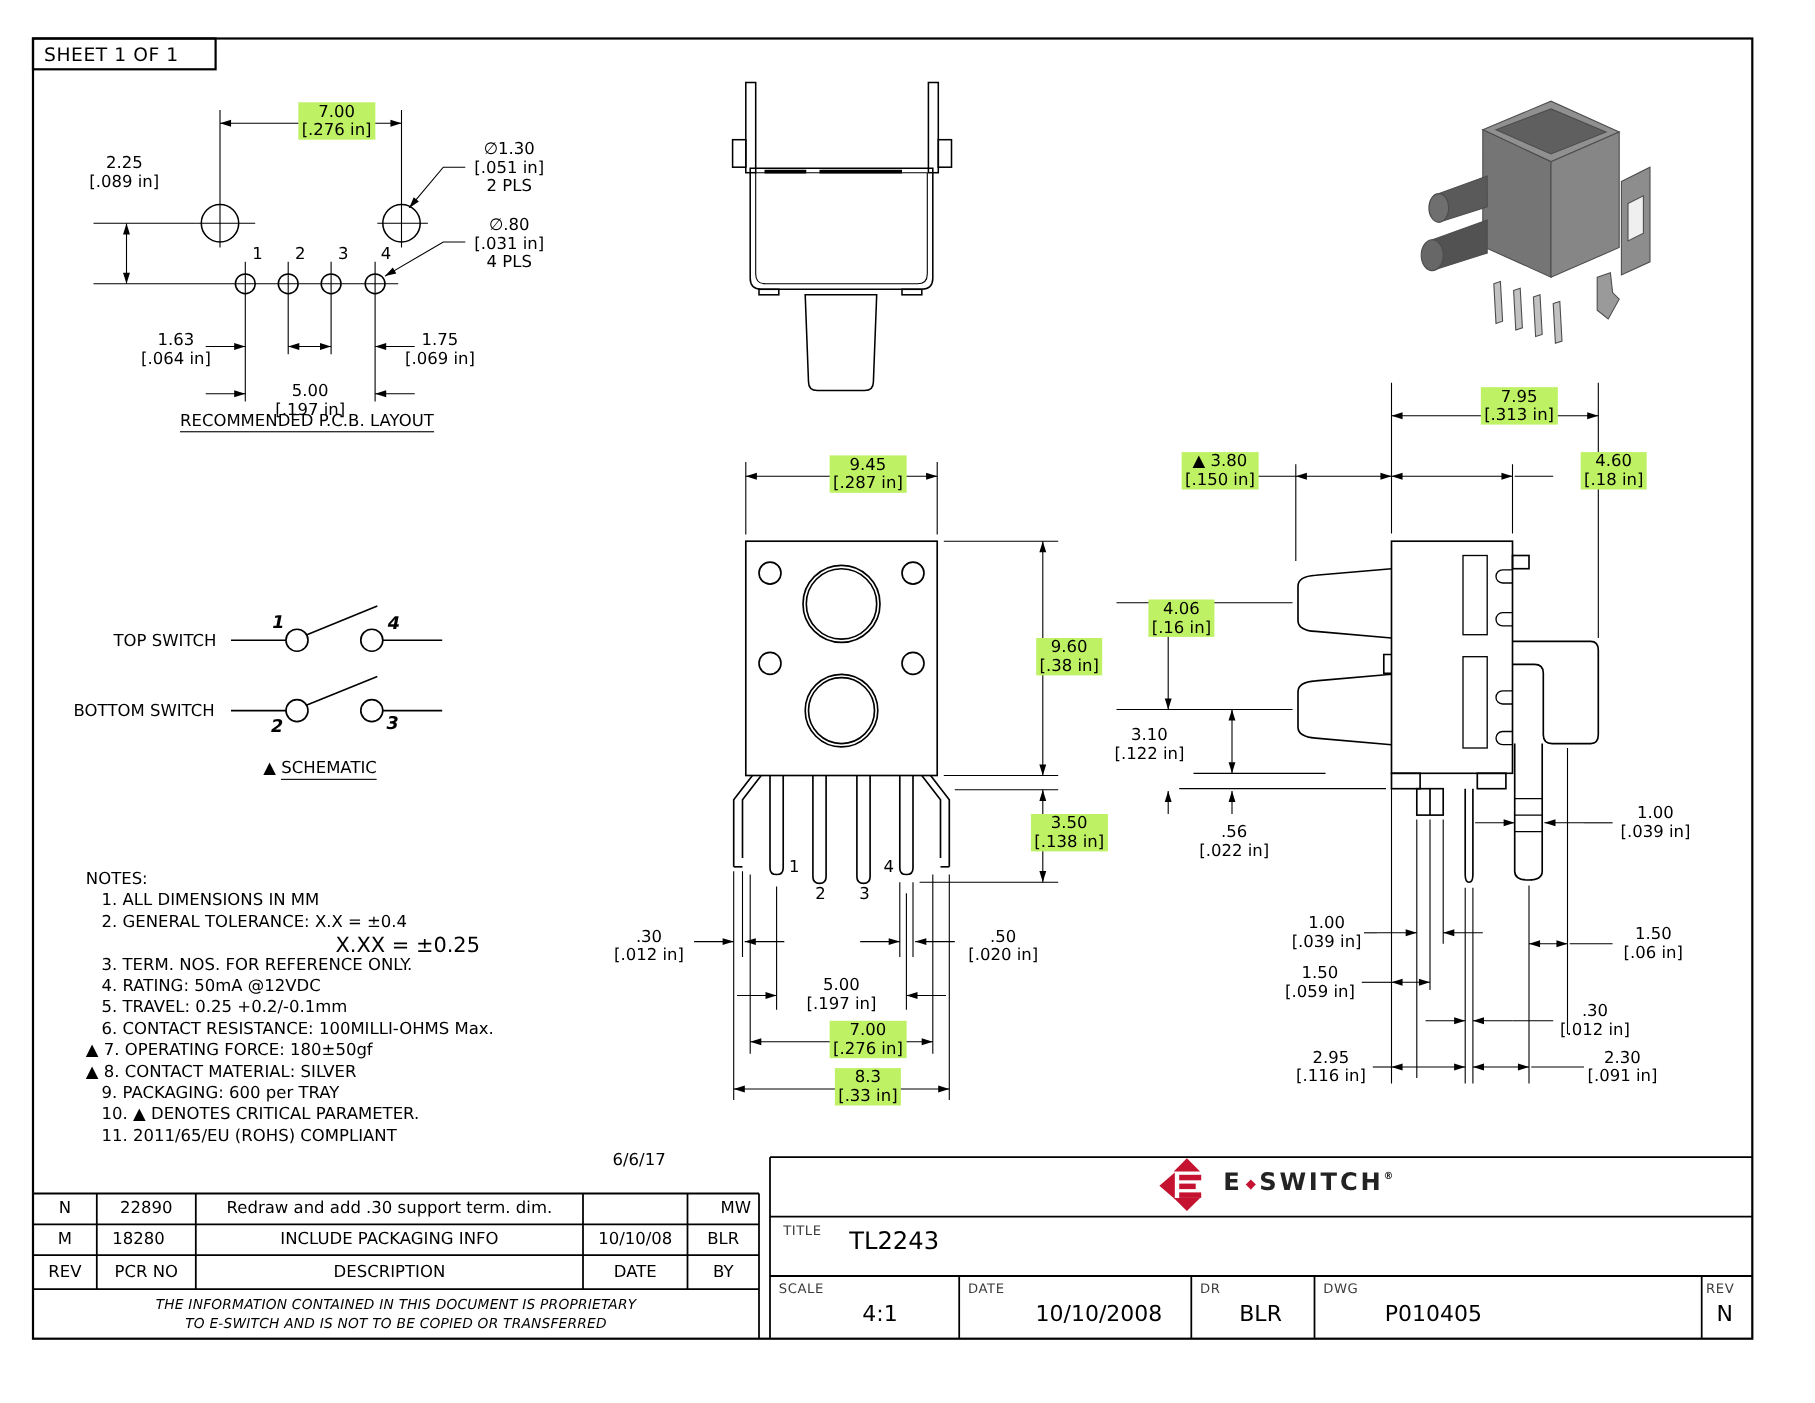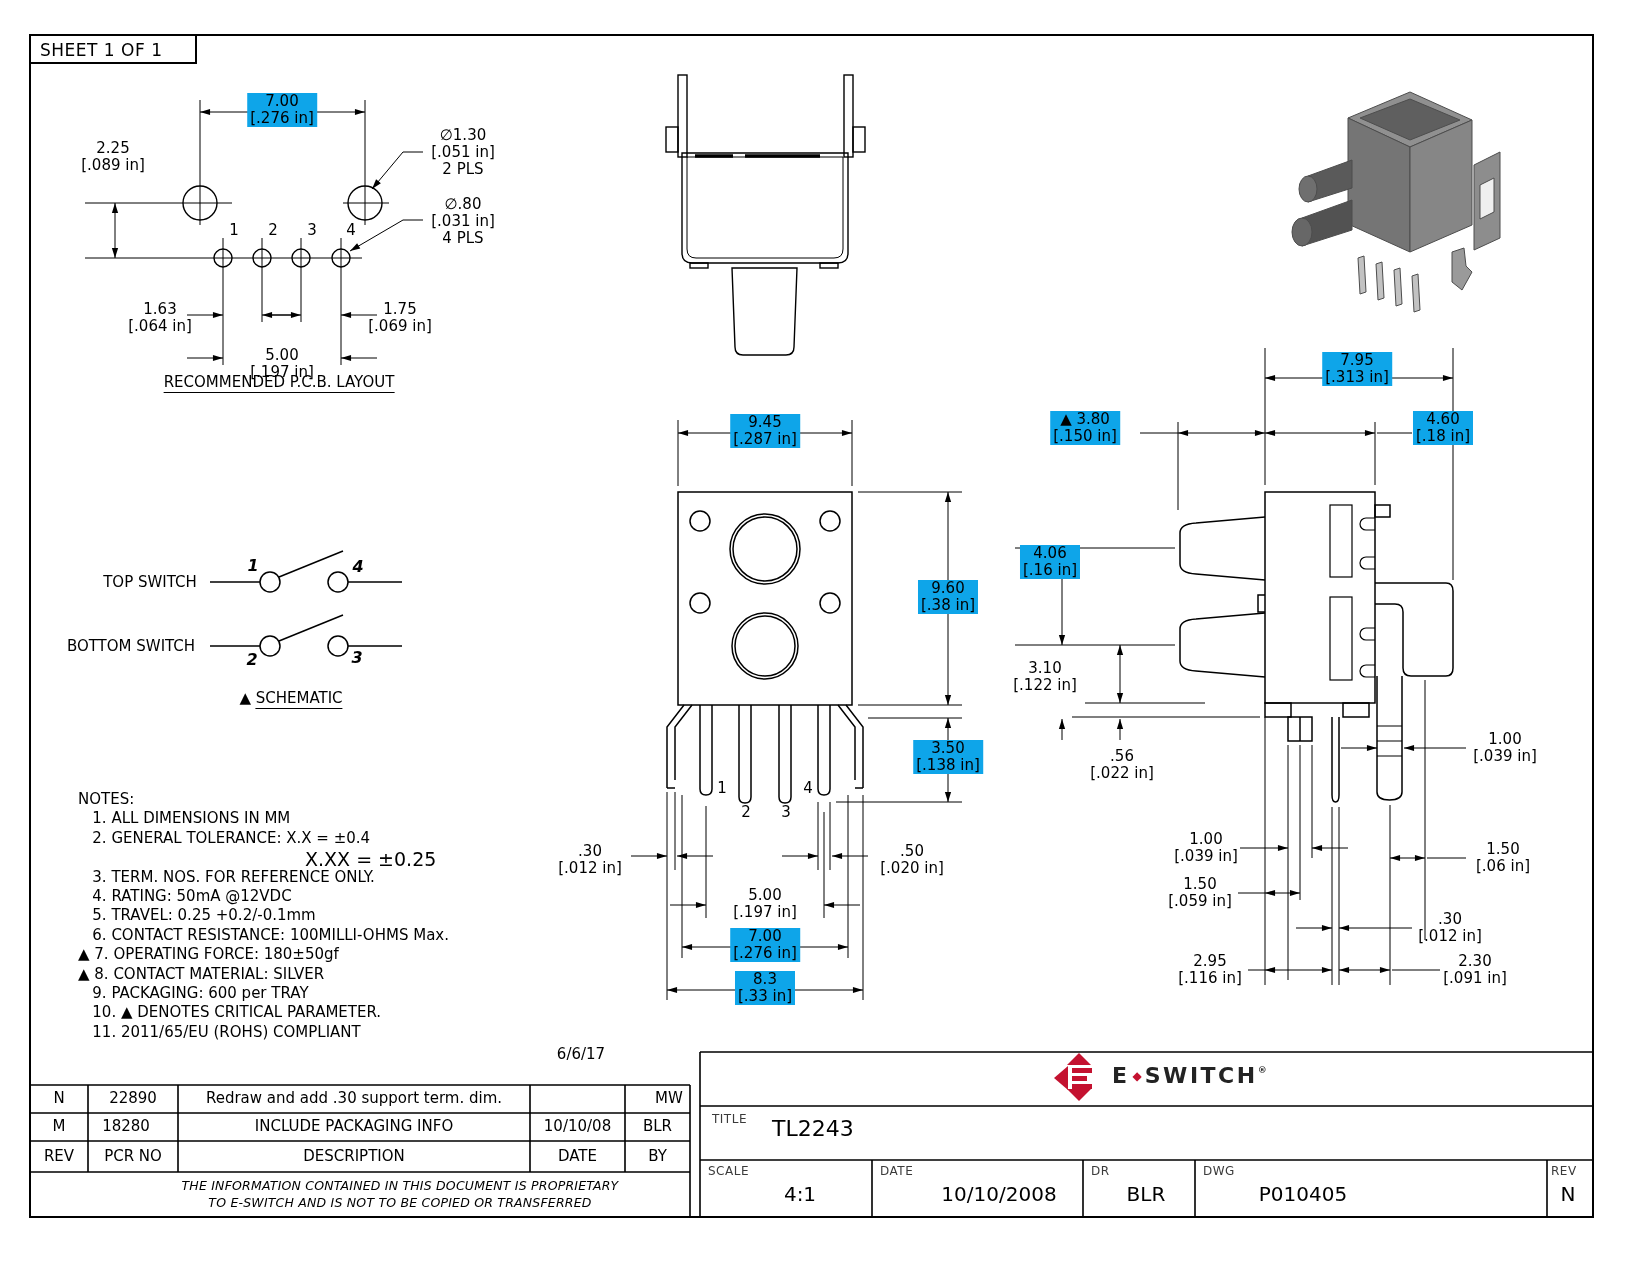--- a/index.html
+++ b/index.html
@@ -1,30 +1,30 @@
 <!DOCTYPE html>
 <html><head>
 <meta charset="utf-8">
 <style>
   html,body{margin:0;padding:0;background:#ffffff;}
   #page{position:relative;width:1650px;height:1275px;background:#fff;overflow:hidden;
         font-family:"DejaVu Sans",sans-serif;color:#000;}
   #lineart{position:absolute;left:0;top:0;}
   .lbl{position:absolute;transform:translateX(-50%);text-align:center;
        font-size:15px;line-height:17px;white-space:nowrap;}
-  .bg{background:#0ea5e9;padding:0 3px;}
+  .bg{background:#bef264;padding:0 3px;margin-left:24px;}
   .pin{position:absolute;transform:translateX(-50%);font-size:15px;line-height:16px;}
   .it{font-style:italic;font-weight:bold;font-size:16px;}
   .notes{position:absolute;left:78px;top:790px;font-size:15px;line-height:19.4px;white-space:pre;}
   .tol2{position:absolute;left:305px;top:848px;font-size:19px;}
   .utitle{border-bottom:1.6px solid #000;padding-bottom:1px;}
   .sheet{position:absolute;left:40px;top:40px;font-size:17px;letter-spacing:.5px;}
   .rt{position:absolute;text-align:center;font-size:15px;line-height:17px;}
   .disc{position:absolute;left:30px;width:660px;text-align:center;font-size:12.5px;
-        font-style:italic;letter-spacing:.2px;padding-left:40px;}
+        font-style:italic;letter-spacing:.2px;}
   .tbl{position:absolute;font-size:12px;color:#3a3a3a;letter-spacing:.5px;}
   .tbv{position:absolute;transform:translateX(-50%);font-size:20px;white-space:nowrap;}
   .title-val{position:absolute;font-size:22px;}
   .brand{position:absolute;left:1112px;top:1063px;display:flex;align-items:center;
          font-weight:bold;color:#232323;}
   .brand .big{font-size:22px;letter-spacing:2.5px;}
   .brand .dia{font-size:12px;margin:0 3px;}
   .brand .reg{font-size:9px;align-self:flex-start;margin-top:2px;}
 </style>
 </head>

